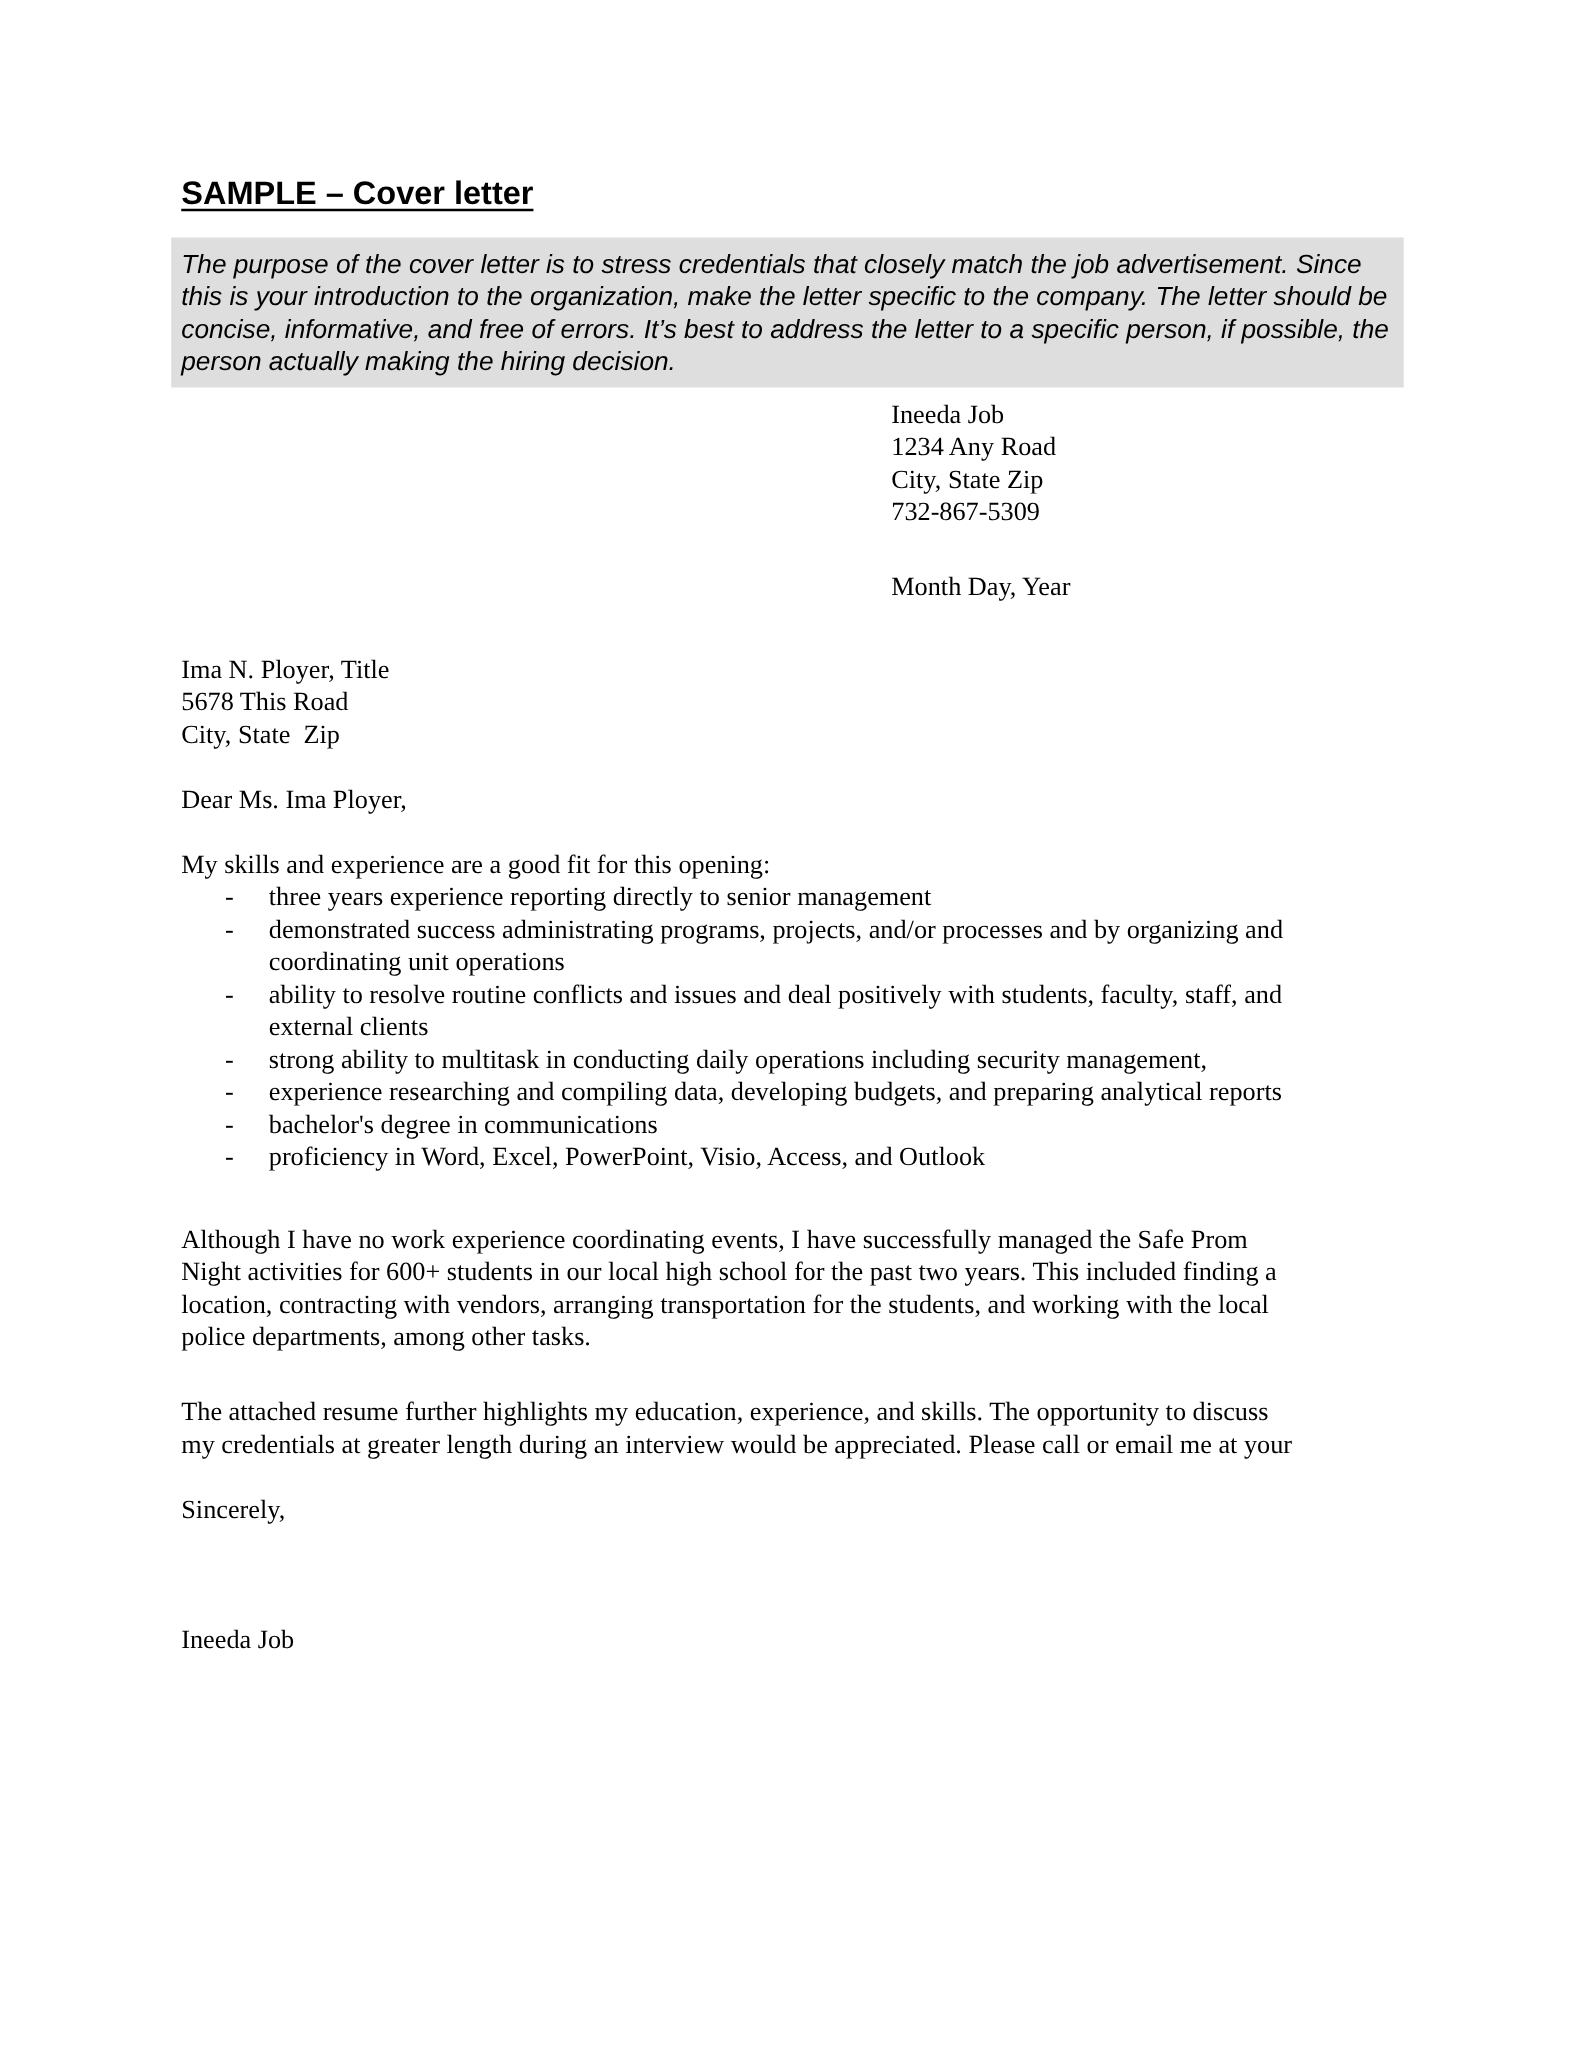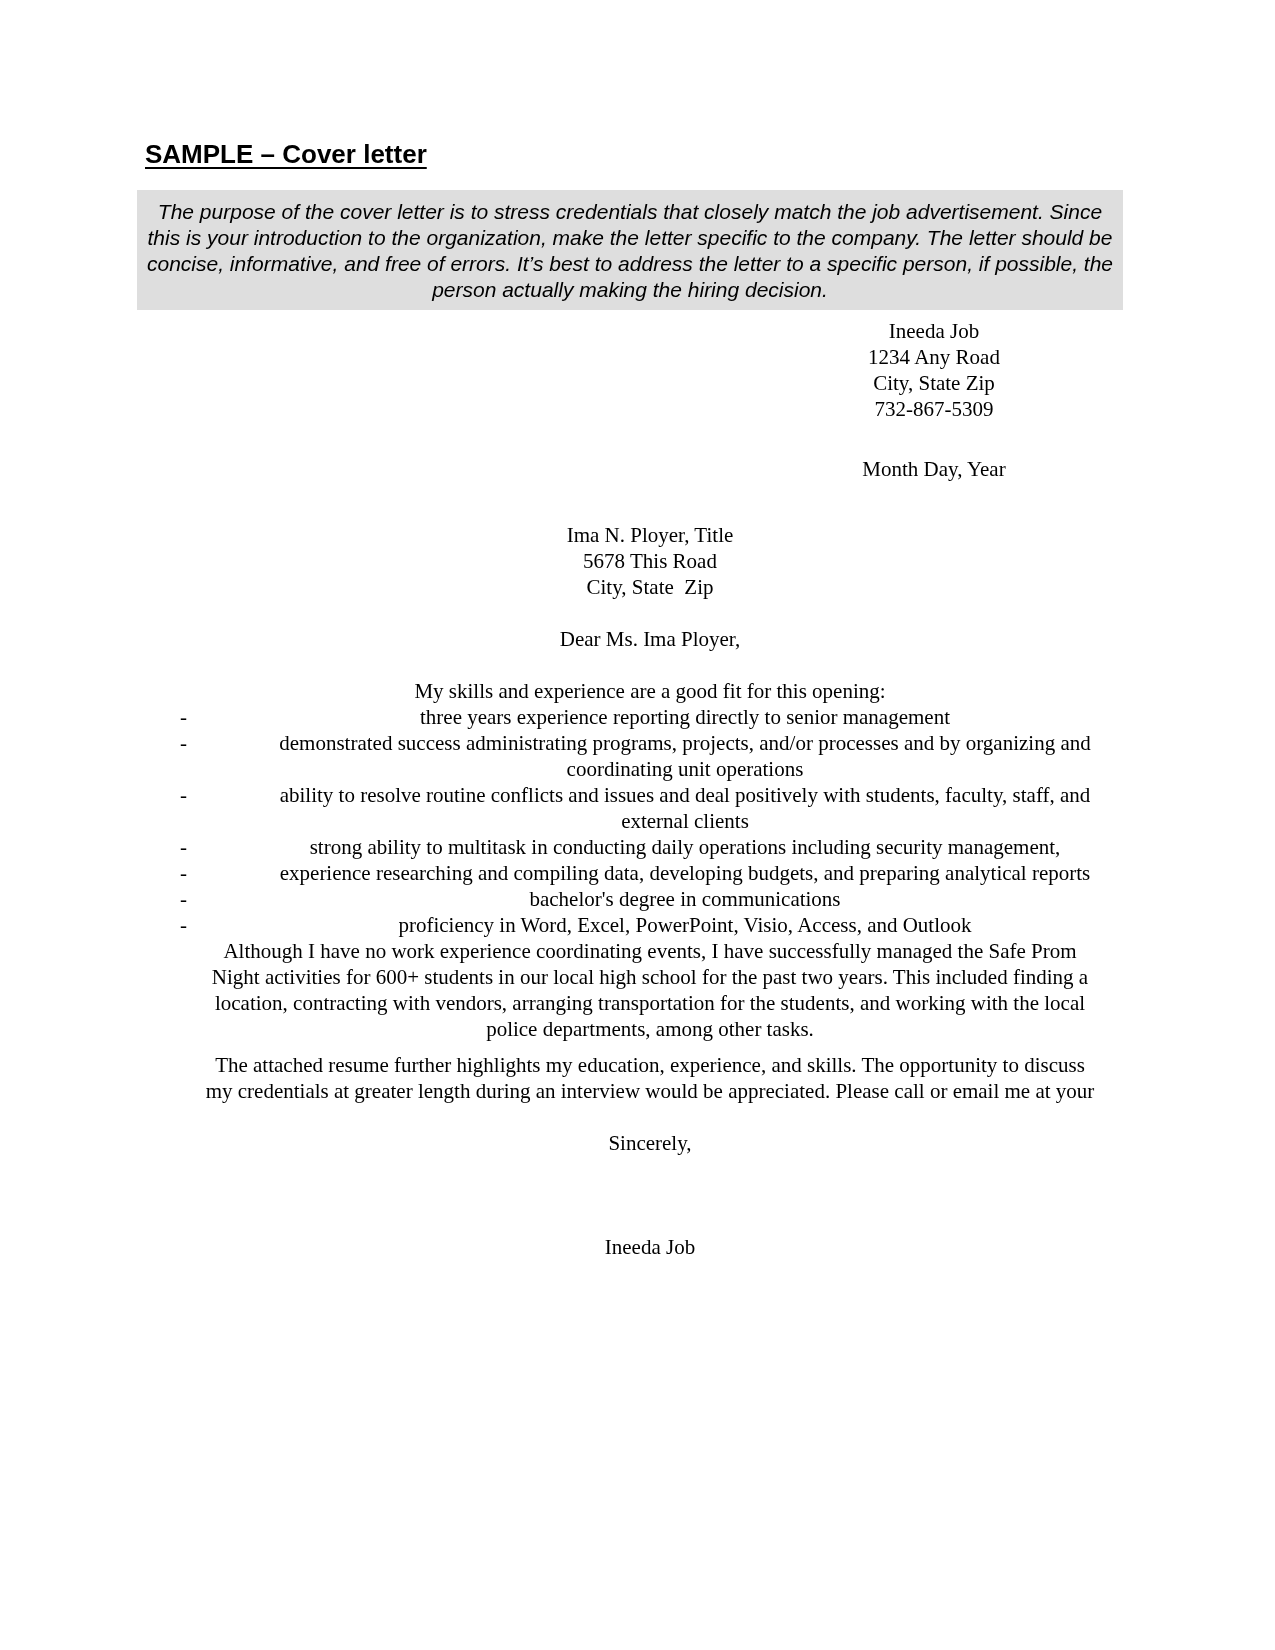--- a/index.html
+++ b/index.html
@@ -40,21 +40,20 @@
     padding: 9px 8px 7px 8px;
     font-family: "Liberation Sans", sans-serif;
     font-style: italic;
     font-size: 21px;
     line-height: 26px;
   }
   .line {
     white-space: pre;
     font-size: 21px;
     line-height: 26px;
-    text-align: center;
   }
   .sender-block {
     margin-top: 8px;
     margin-left: 568px;
   }
   .date-line {
     margin-top: 34px;
     margin-left: 568px;
   }
   .recipient-block { margin-top: 40px; }
@@ -68,22 +67,22 @@
   }
   .bullet-marker {
     width: 35px;
     margin-left: 35px;
     flex: 0 0 35px;
     font-size: 21px;
     line-height: 26px;
     white-space: pre;
   }
   .bullet-text { flex: 1 1 auto; }
-  .para-experience { }
-  .para-closing { margin-top: 10px; }
+  .para-experience { margin-top: 40px; }
+  .para-closing { margin-top: 34px; }
   .closing { margin-top: 26px; }
   .signature { margin-top: 78px; }
 </style>
 </head>
 <body>
 
 <div class="page">
   <div class="content">
 
     <div class="doc-title">SAMPLE – Cover letter</div>

